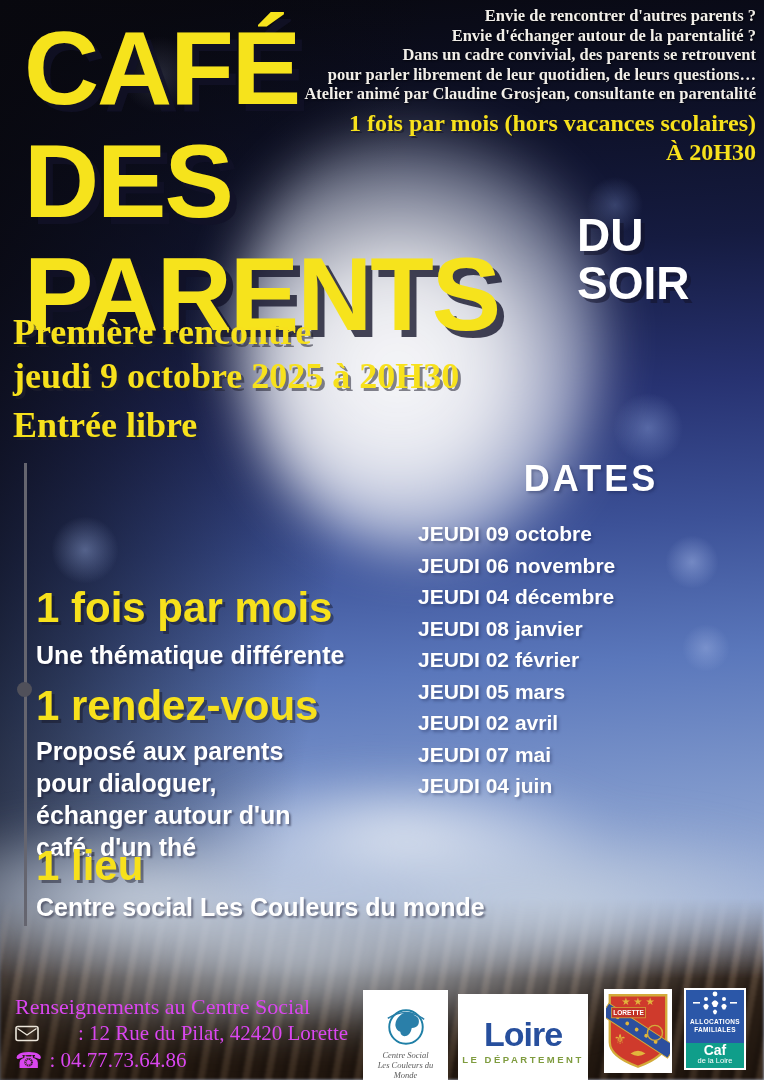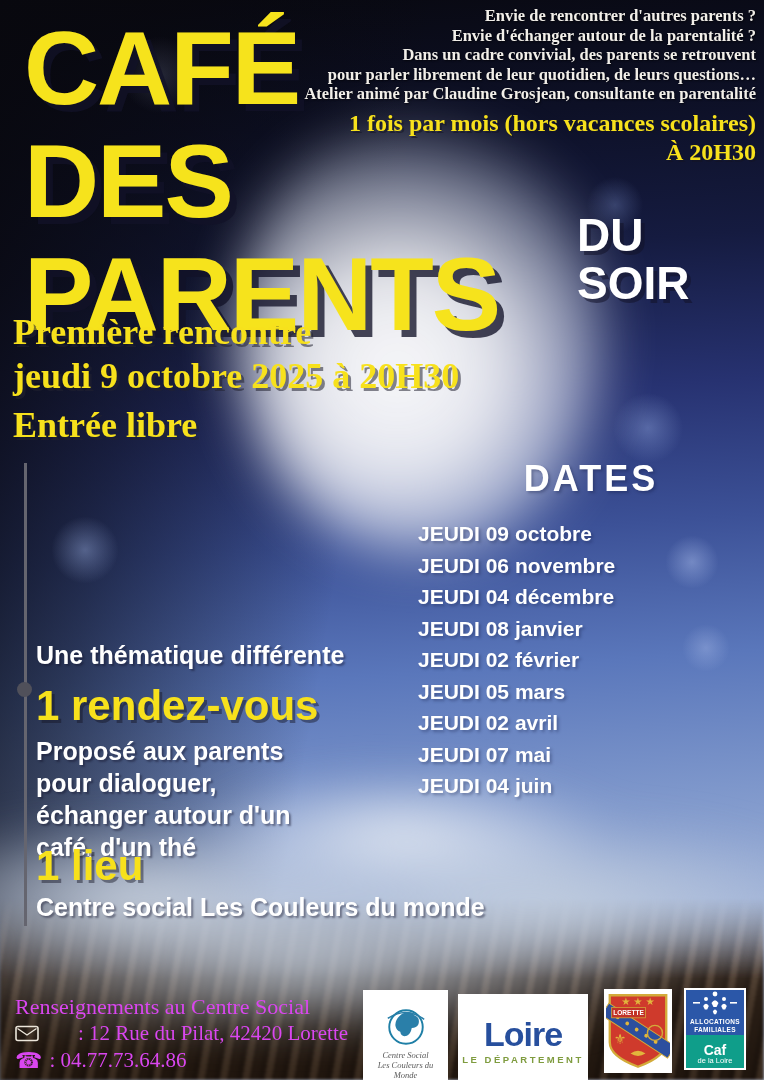--- a/index.html
+++ b/index.html
@@ -88,21 +88,21 @@
     font-size:8.5px;line-height:10px;color:#5a5a5a;text-align:center;}
   .lc-loire{left:458px;top:994px;width:130px;height:94px;}
   .loire-name{color:#274f9d;font-weight:800;font-size:34px;line-height:34px;letter-spacing:-1px;}
   .loire-sub{color:#7f9c3f;font-weight:bold;font-size:9.5px;letter-spacing:2.5px;margin-top:3px;}
   .lc-lorette{left:604px;top:989px;width:68px;height:84px;padding:1px;}
   .lc-caf{left:684px;top:988px;width:62px;height:82px;background:#2b57a8;
     border:2px solid #fff;justify-content:flex-start;}
   .caf-alloc{color:#fff;font-weight:bold;font-size:6.5px;line-height:7.5px;
     text-align:center;letter-spacing:.3px;}
   .caf-band{margin-top:auto;width:100%;background:#0f9e8a;color:#fff;text-align:center;
-    padding:8px 0 3px;}
+    padding:0 0 3px;}
   .caf-name{font-weight:800;font-size:14px;line-height:14px;}
   .caf-sub{font-size:7.5px;line-height:8px;}
 </style>
 </head>
 <body>
 
 <div class="poster">
   <div class="bg"></div>
   <div class="moon">
       <div class="moon-lit"></div>
@@ -149,20 +149,21 @@
       <div>JEUDI 02 février</div>
       <div>JEUDI 05 mars</div>
       <div>JEUDI 02 avril</div>
       <div>JEUDI 07 mai</div>
       <div>JEUDI 04 juin</div>
     </div>
   </div>
 
   <div class="abs tl-line"></div>
   <div class="abs tl-dot"></div>
+  <div class="abs feat-title f1t">1 fois par mois</div>
   <div class="abs feat-desc  f1d">Une thématique différente</div>
   <div class="abs feat-title f2t">1 rendez-vous</div>
   <div class="abs feat-desc  f2d">Proposé aux parents pour dialoguer, échanger autour d'un café, d'un thé</div>
   <div class="abs feat-title f3t">1 lieu</div>
   <div class="abs feat-desc  f3d">Centre social Les Couleurs du monde</div>
 
   <div class="abs contact c-head">Renseignements au Centre Social</div>
   <div class="abs contact c-row c-addr">
     <svg width="24" height="17" viewBox="0 0 24 17">
       <rect x="1" y="1.5" width="22" height="14" rx="2" fill="none" stroke="#ece6da" stroke-width="1.6"></rect>

